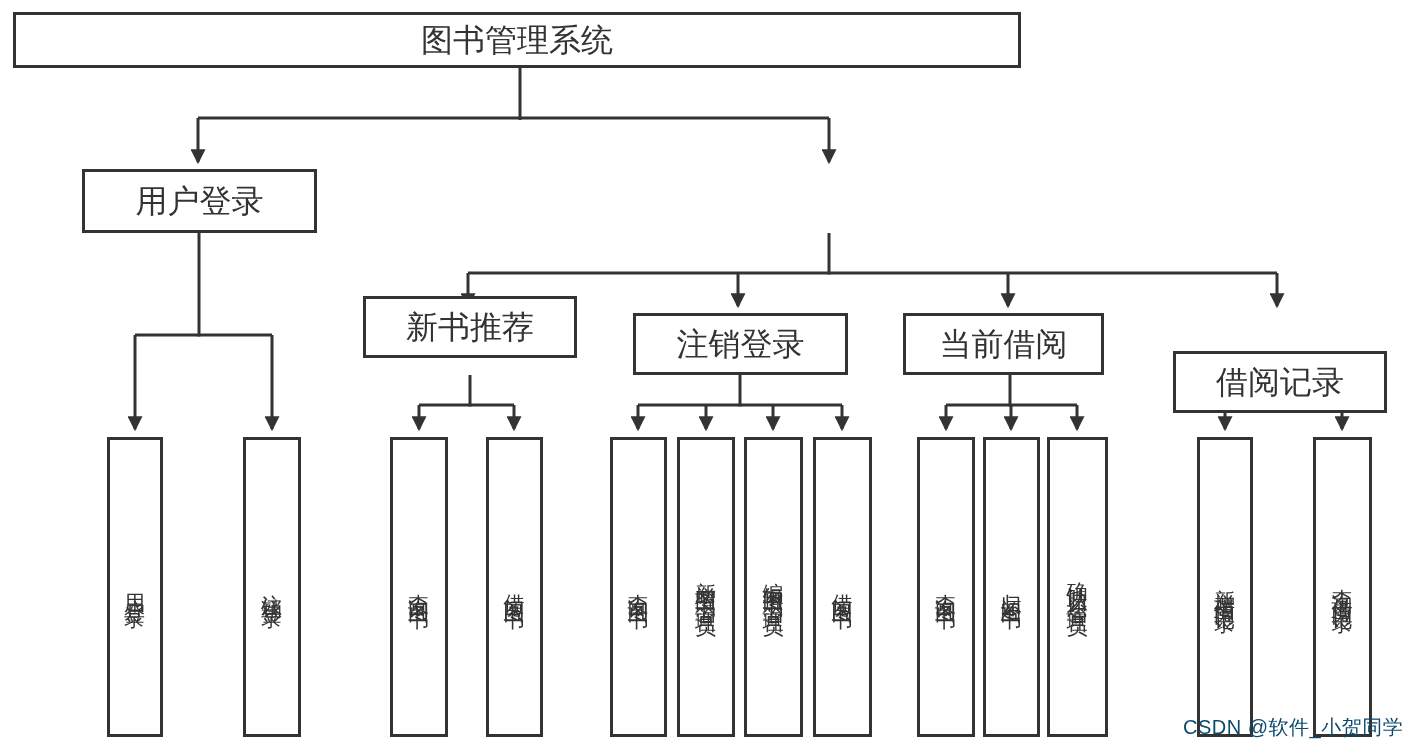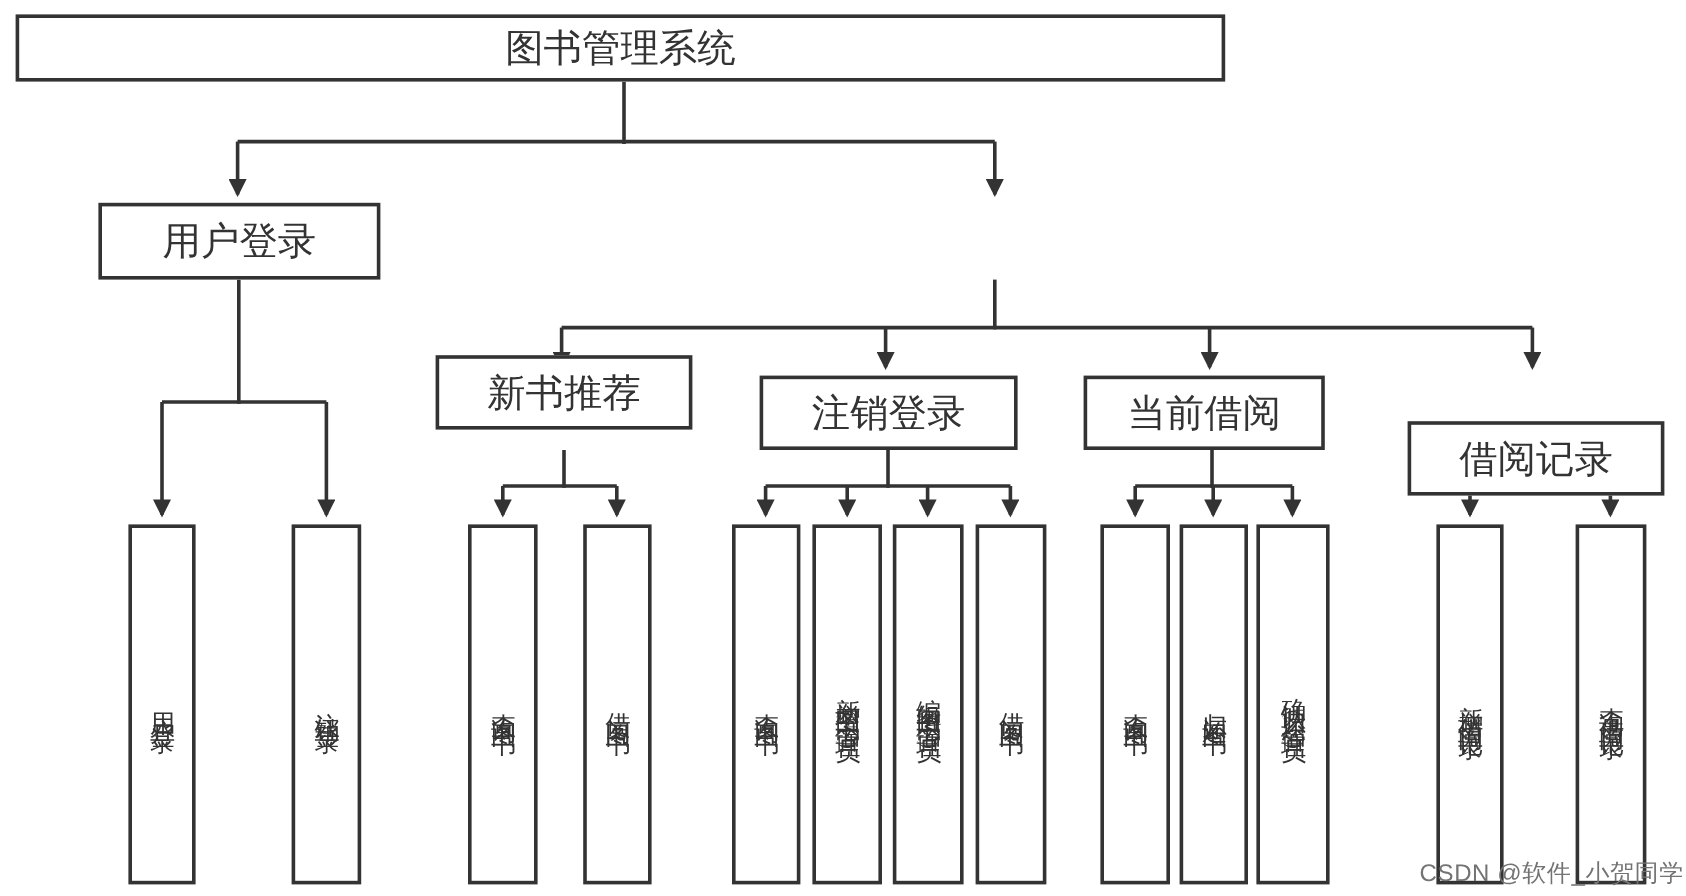--- a/index.html
+++ b/index.html
@@ -35,21 +35,21 @@
     text-orientation: mixed;
     font-size: 21px;
     letter-spacing: 5px;
     white-space: normal;
   }
   .watermark {
     position: absolute;
     left: 1183px;
     top: 714px;
     width: 215px;
-    color: #737373;
+    color: #0c4a6e;
     font-size: 20px;
     letter-spacing: 0.5px;
     white-space: nowrap;
   }
 </style>
 </head>
 <body>
 
 <div id="stage">
 

